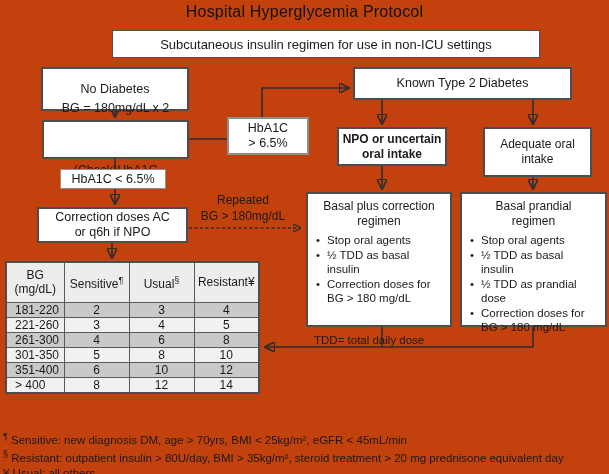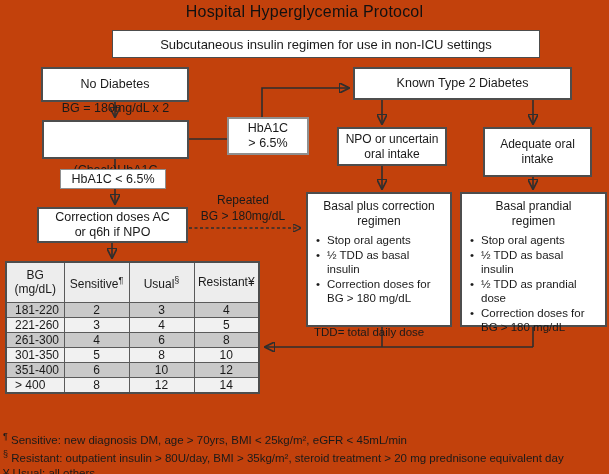--- a/index.html
+++ b/index.html
@@ -10,39 +10,39 @@
   .title { position:absolute; left:0; top:3px; width:100%; text-align:center;
            font-size:16px; letter-spacing:.2px; color:#111; }
 
   .box { position:absolute; background:#fff; border:2px solid #4d4d4d;
          display:flex; flex-direction:column; align-items:center; justify-content:center;
          text-align:center; font-size:12.5px; line-height:15px; z-index:2; }
   .box.thin  { border-width:1px; }
   .box.light { border-color:#8f8f8f; border-width:2px; }
 
   .subcut   { left:112px; top:30px;  width:428px; height:28px; font-size:13px; }
-  .nodiab   { left:41px;  top:67px;  width:148px; height:35px; }
+  .nodiab   { left:41px;  top:67px;  width:148px; height:44px; }
   .knownt2  { left:353px; top:67px;  width:219px; height:33px; }
   .bgcheck  { left:42px;  top:120px; width:147px; height:39px;gap:47px; }
   .hba1chi  { left:227px; top:117px; width:82px;  height:38px; }
   .hba1clo  { left:60px;  top:169px; width:106px; height:20px; border-width:1px; border-color:#8f8f8f; }
   .correct  { left:37px;  top:207px; width:151px; height:36px; }
-  .npo      { left:337px; top:127px; width:110px; height:39px; font-size:12px;}
+  .npo      { left:337px; top:127px; width:110px; height:39px; font-size:12px;font-weight:bold;}
   .adequate { left:483px; top:127px; width:109px; height:50px; font-size:12px;}
 
   .regimen { position:absolute; top:192px; height:135px; background:#fff;
              border:2px solid #4d4d4d; z-index:2; font-size:11.5px; line-height:14px;
              padding:5px 6px 4px 6px; }
   .regimen.left  { left:306px; width:146px; }
   .regimen.right { left:460px; width:147px; }
   .regimen .rtitle { text-align:center; font-size:12px; line-height:15px; margin-bottom:4px; }
   .regimen ul { list-style:none; }
   .regimen li { position:relative; padding-left:13px; margin-bottom:1px; }
   .regimen li::before { content:"\2022"; position:absolute; left:2px; top:0; }
-  .regimen .rfooter { margin-top:20px; }
+  .regimen .rfooter { margin-top:28px; }
 
   .repeated { position:absolute; left:191px; top:192px; width:104px; text-align:center;
               font-size:12px; line-height:16px; z-index:2; }
 
   table.dose { position:absolute; left:5px; top:261px; border-collapse:collapse;
                font-size:12px; z-index:2; background:#fff; border:2px solid #4d4d4d; }
   table.dose th, table.dose td { border:1px solid #5a5a5a; text-align:center; }
   table.dose th { width:65px; height:40px; font-weight:normal; background:#ededed;
                   font-size:12px; line-height:14px; }
   table.dose th:first-child { width:58px; }

